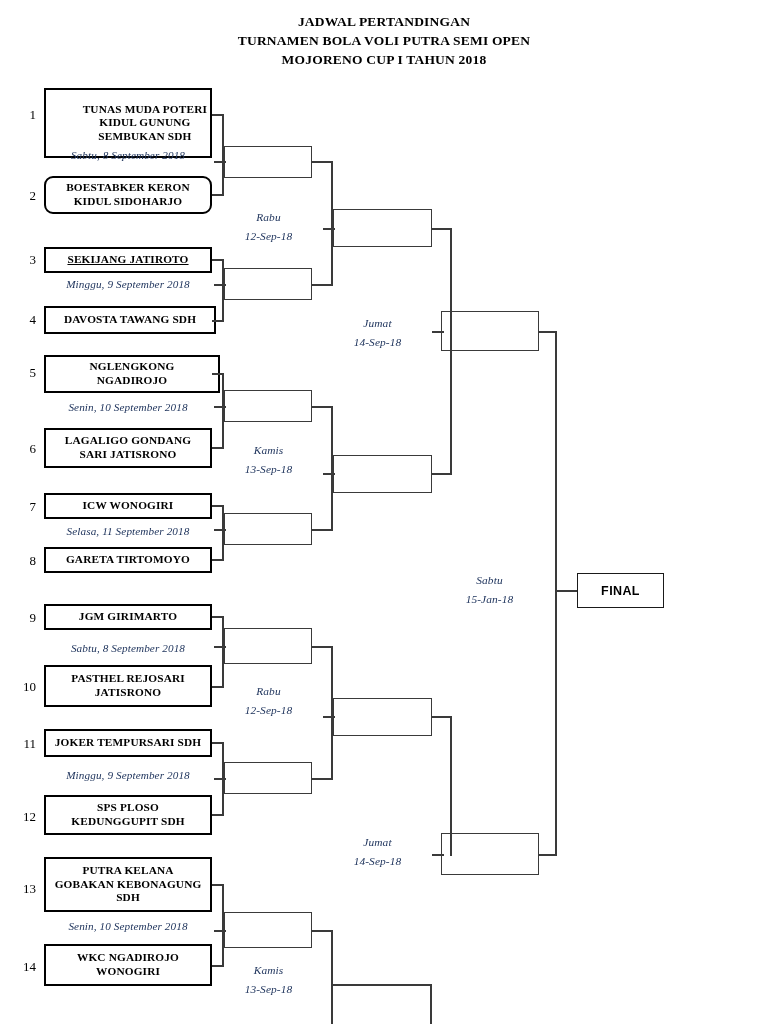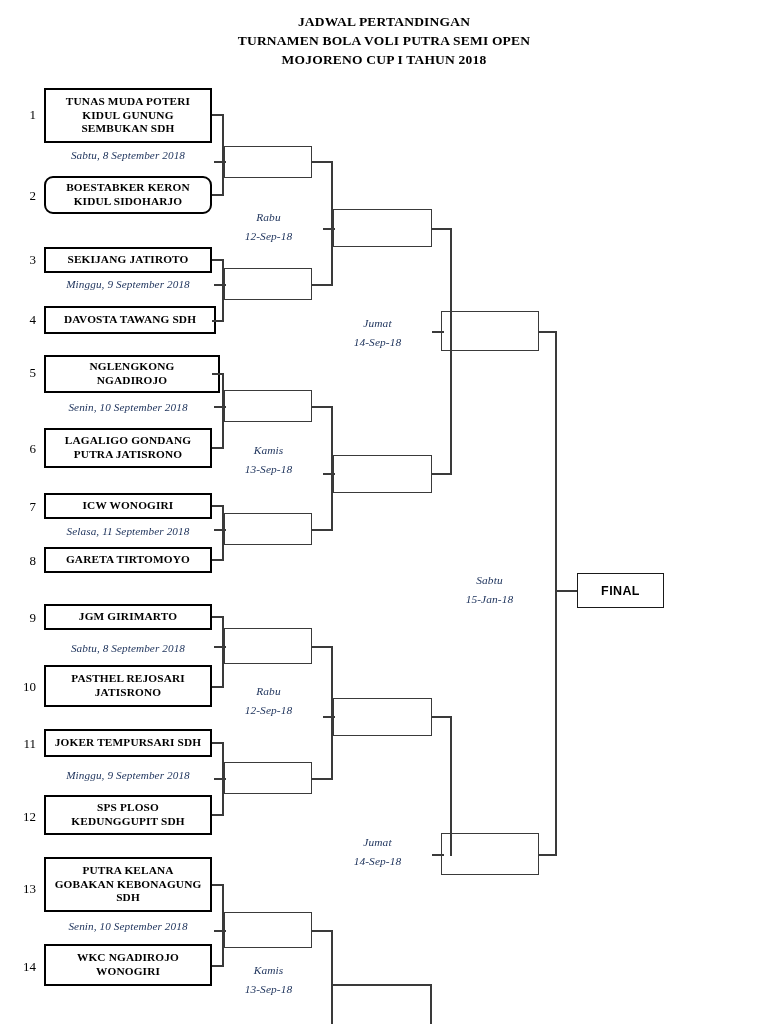--- a/index.html
+++ b/index.html
@@ -125,47 +125,47 @@
   <div class="seed-num" style="left:14px;top:441px;">6</div>
   <div class="seed-num" style="left:14px;top:499px;">7</div>
   <div class="seed-num" style="left:14px;top:553px;">8</div>
   <div class="seed-num" style="left:14px;top:610px;">9</div>
   <div class="seed-num" style="left:14px;top:679px;">10</div>
   <div class="seed-num" style="left:14px;top:736px;">11</div>
   <div class="seed-num" style="left:14px;top:809px;">12</div>
   <div class="seed-num" style="left:14px;top:881px;">13</div>
   <div class="seed-num" style="left:14px;top:959px;">14</div>
 
-  <div class="team-box" style="left:44px;top:88px;width:168px;height:55px;">
+  <div class="team-box" style="left:44px;top:88px;width:168px;height:70px;justify-content:flex-end;">
     <span class="team-name">TUNAS MUDA POTERI
 KIDUL GUNUNG
 SEMBUKAN SDH</span>
     </div>
 
   <div class="team-box" style="left:44px;top:176px;width:168px;height:38px;border-radius:9px;">
     <span class="team-name">BOESTABKER KERON
 KIDUL SIDOHARJO</span>
     </div>
 
-  <div class="team-box" style="left:44px;top:247px;width:168px;height:26px;">
+  <div class="team-box" style="left:44px;top:247px;width:168px;height:26px;text-decoration:underline;">
     <span class="team-name">SEKIJANG JATIROTO</span>
     </div>
 
   <div class="team-box" style="left:44px;top:306px;width:172px;height:28px;">
     <span class="team-name">DAVOSTA TAWANG SDH</span>
     </div>
 
   <div class="team-box" style="left:44px;top:355px;width:176px;height:38px;">
     <span class="team-name">NGLENGKONG
 NGADIROJO</span>
     </div>
 
   <div class="team-box" style="left:44px;top:428px;width:168px;height:40px;">
     <span class="team-name">LAGALIGO GONDANG
-PUTRA JATISRONO</span>
+SARI JATISRONO</span>
     </div>
 
   <div class="team-box" style="left:44px;top:493px;width:168px;height:26px;">
     <span class="team-name">ICW WONOGIRI</span>
     </div>
 
   <div class="team-box" style="left:44px;top:547px;width:168px;height:26px;">
     <span class="team-name">GARETA TIRTOMOYO</span>
     </div>
 

